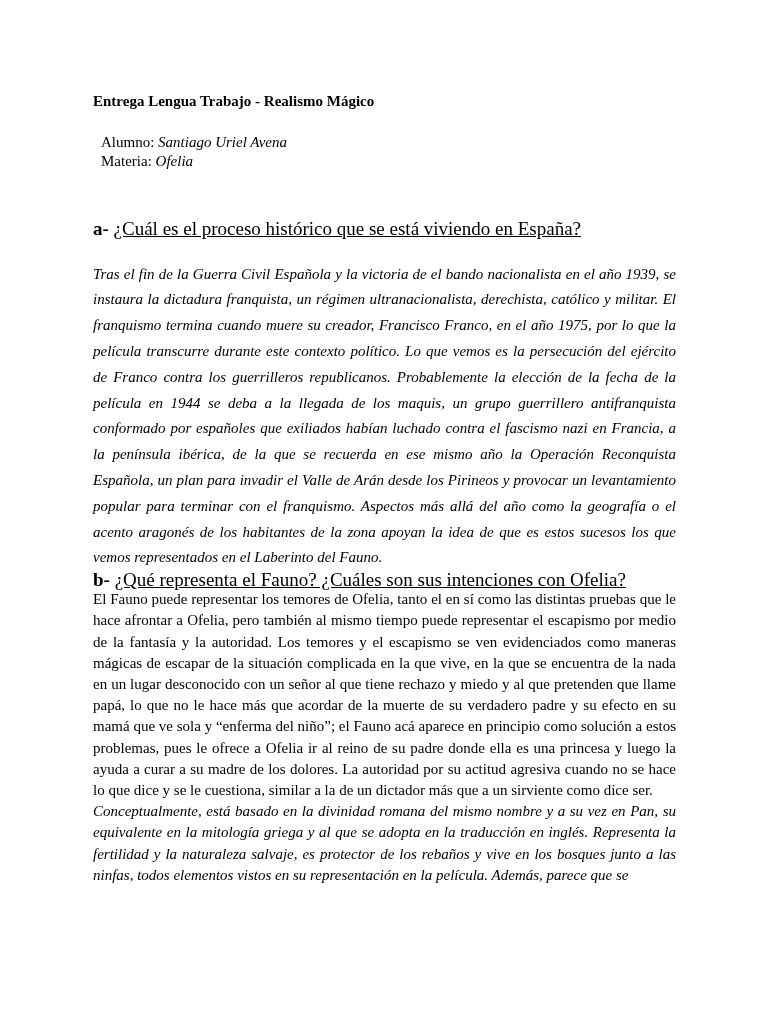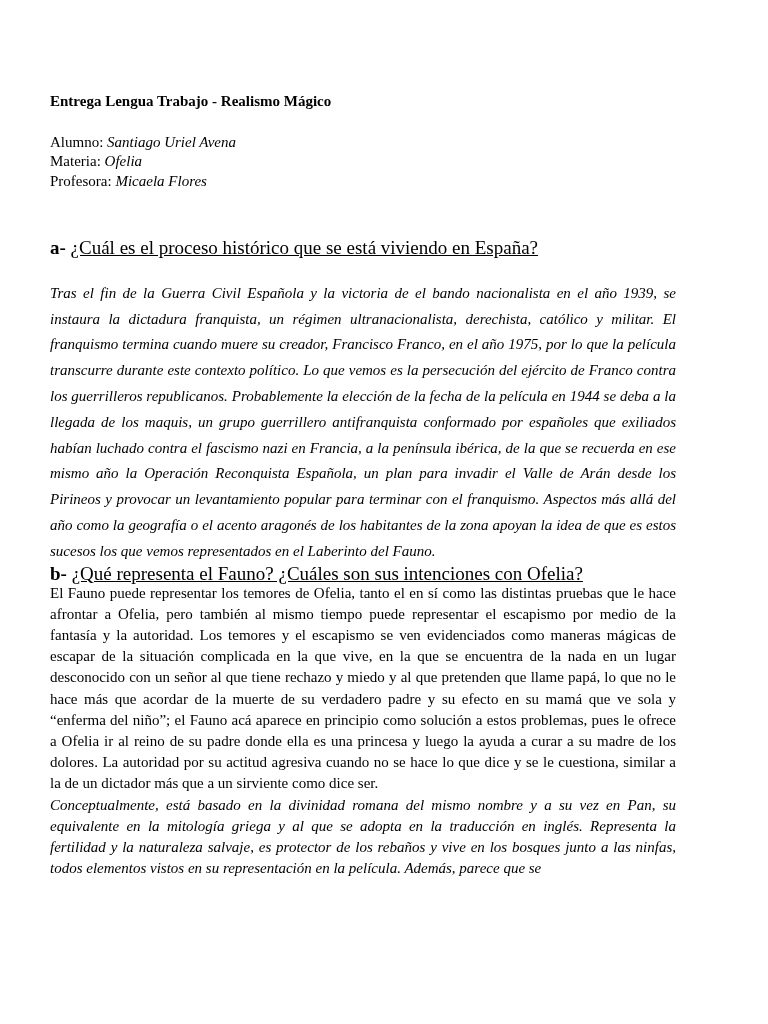--- a/index.html
+++ b/index.html
@@ -7,35 +7,35 @@
     padding: 0;
     background: #ffffff;
   }
   .page {
     position: relative;
     width: 768px;
     height: 1024px;
     margin: 0 auto;
     background: #ffffff;
     box-sizing: border-box;
-    padding: 92px 92px 0 50px;
+    padding: 92px 92px 0 93px;
     font-family: "Liberation Serif", "DejaVu Serif", serif;
     font-size: 15px;
     color: #000000;
     overflow: hidden;
   }
   .doc-title {
     font-size: 15px;
     font-weight: bold;
     margin: 0 0 23px 0;
     line-height: 18px;
   }
   .meta-block {
     line-height: 19.3px;
-    margin: 0;
+    margin: 8px;
   }
   .meta-line .meta-value {
     font-style: italic;
   }
   .section-heading {
     margin: 0;
     font-weight: normal;
     font-size: 19px;
     line-height: 18px;
   }
@@ -73,24 +73,20 @@
 
   <div class="meta-block">
     <div class="meta-line">
       <span class="meta-label">Alumno:</span>
       <span class="meta-value">Santiago Uriel Avena</span>
     </div>
     <div class="meta-line">
       <span class="meta-label">Materia:</span>
       <span class="meta-value">Ofelia</span>
     </div>
-    <div class="meta-line">
-      <span class="meta-label">Profesora:</span>
-      <span class="meta-value">Micaela Flores</span>
-    </div>
   </div>
 
   <h2 class="section-heading" id="heading-a">
     <span class="prefix">a-</span>
     <span class="question">¿Cuál es el proceso histórico que se está viviendo en España?</span>
   </h2>
 
   <p class="body-para para-a">Tras el fin de la Guerra Civil Española y la victoria de el bando nacionalista en el año 1939, se instaura la dictadura franquista, un régimen ultranacionalista, derechista, católico y militar. El franquismo termina cuando muere su creador, Francisco Franco, en el año 1975, por lo que la película transcurre durante este contexto político. Lo que vemos es la persecución del ejército de Franco contra los guerrilleros republicanos. Probablemente la elección de la fecha de la película en 1944 se deba a la llegada de los maquis, un grupo guerrillero antifranquista conformado por españoles que exiliados habían luchado contra el fascismo nazi en Francia, a la península ibérica, de la que se recuerda en ese mismo año la Operación Reconquista Española, un plan para invadir el Valle de Arán desde los Pirineos y provocar un levantamiento popular para terminar con el franquismo. Aspectos más allá del año como la geografía o el acento aragonés de los habitantes de la zona apoyan la idea de que es estos sucesos los que vemos representados en el Laberinto del Fauno.</p>
 
   <h2 class="section-heading" id="heading-b">

